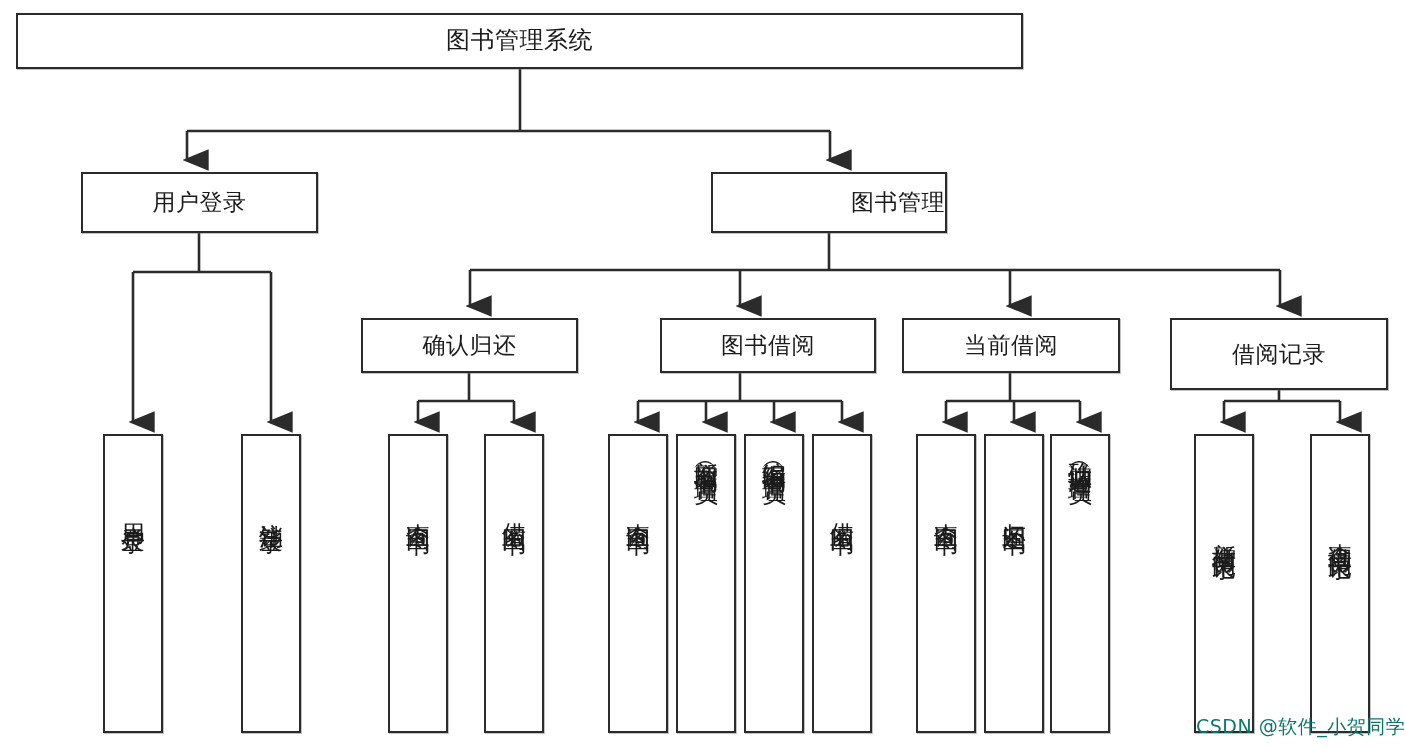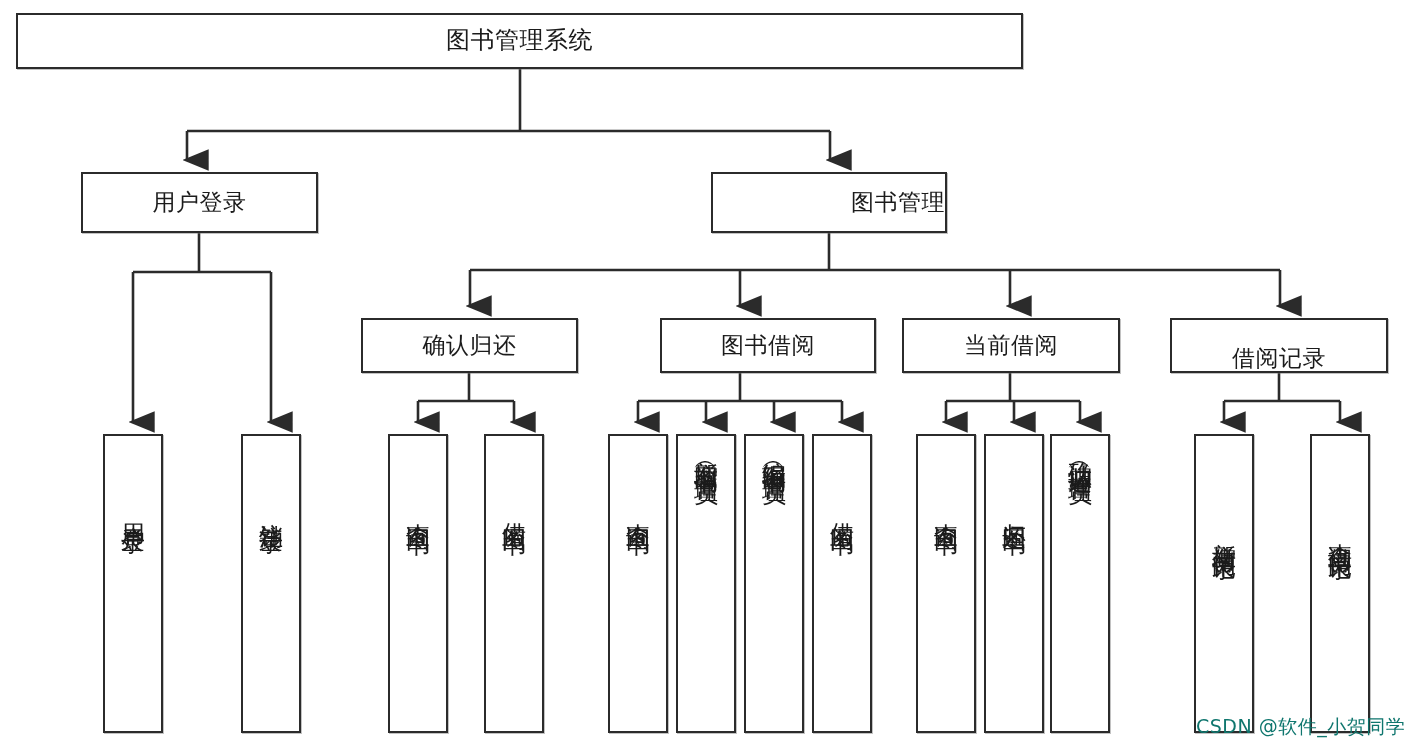--- a/index.html
+++ b/index.html
@@ -145,21 +145,21 @@
 
   <div class="node horiz" style="left:361px; top:318px; width:217px; height:55px;">
     <span class="label">确认归还</span>
   </div>
   <div class="node horiz" style="left:632px; top:318px; width:216px; height:55px;margin-left:28px;">
     <span class="label">图书借阅</span>
   </div>
   <div class="node horiz" style="left:902px; top:318px; width:218px; height:55px;">
     <span class="label">当前借阅</span>
   </div>
-  <div class="node horiz" style="left:1170px; top:318px; width:218px; height:55px;align-items:flex-end;">
+  <div class="node horiz" style="left:1170px; top:318px; width:218px; height:72px;">
     <span class="label">借阅记录</span>
   </div>
 
   <div class="node vert mid" style="left:103px; top:434px; width:60px; height:299px;">
     <span class="label">用户登录</span>
   </div>
   <div class="node vert mid" style="left:241px; top:434px; width:60px; height:299px;">
     <span class="label">注销登录</span>
   </div>
   <div class="node vert mid" style="left:388px; top:434px; width:60px; height:299px;">

